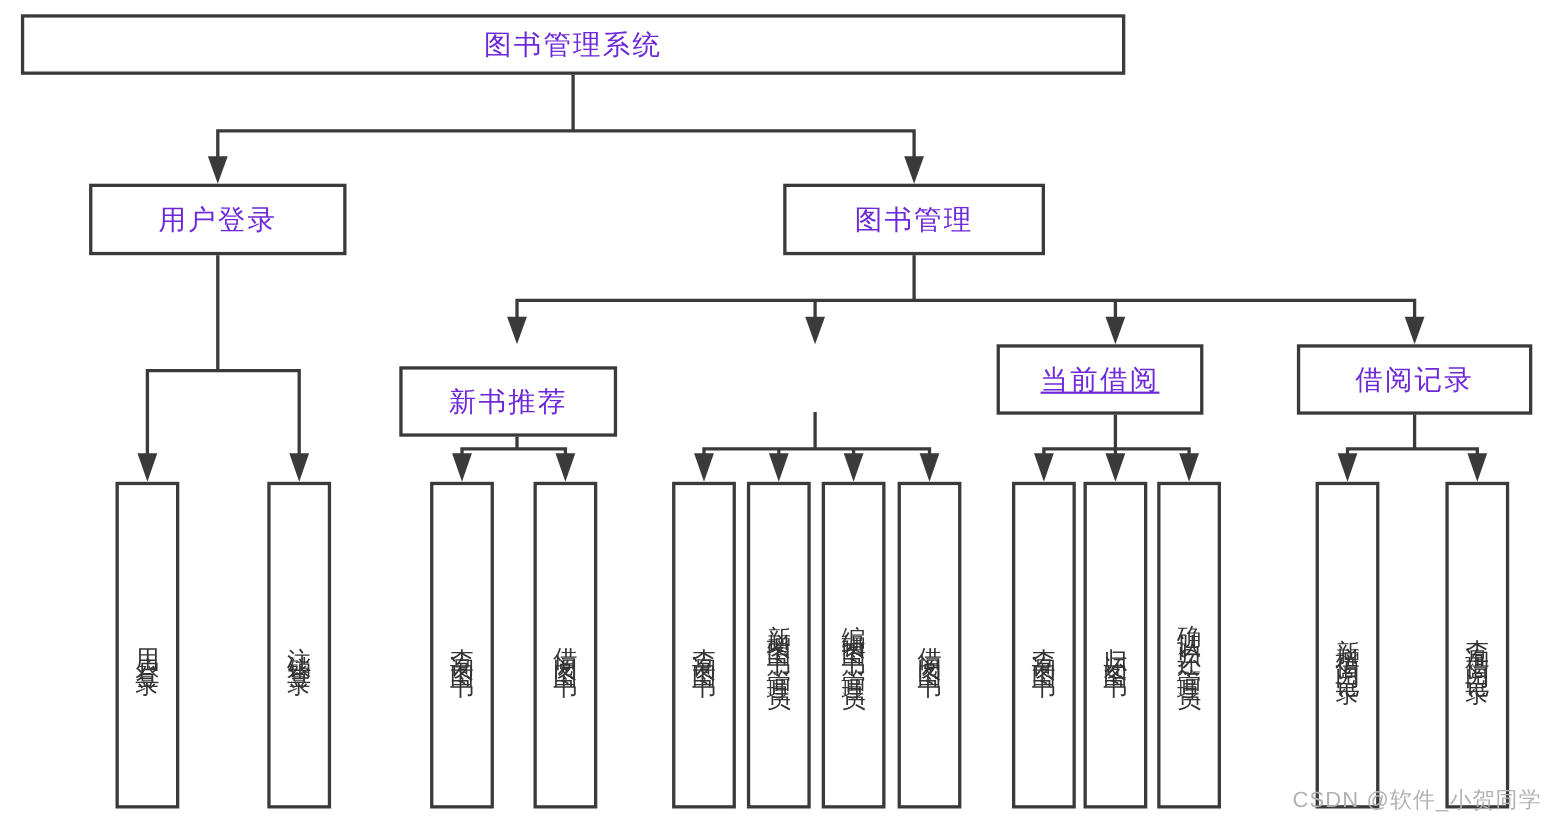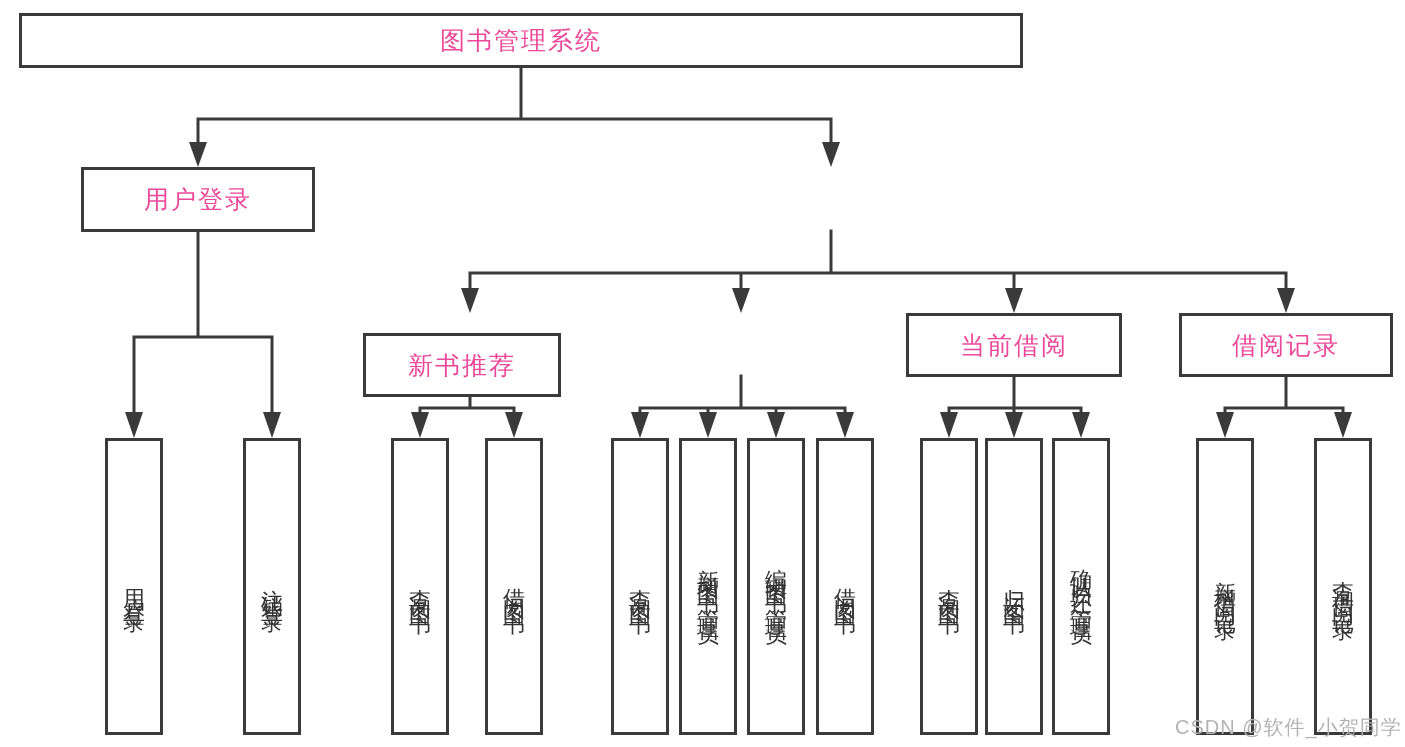--- a/index.html
+++ b/index.html
@@ -19,21 +19,21 @@
     width: 1405px; height: 747px;
   }
   .node {
     position: absolute;
     box-sizing: border-box;
     background: #ffffff;
     border: 3px solid #3a3a3a;
     display: flex;
     align-items: center;
     justify-content: center;
-    color: #ec4899;
+    color: #6d28d9;
     font-size: 25px;
     letter-spacing: 2px;
     white-space: nowrap;
     z-index: 2;
   }
   .vnode {
     position: absolute;
     box-sizing: border-box;
     background: #ffffff;
     border: 3px solid #3a3a3a;
@@ -110,25 +110,28 @@
     </g>
   </svg>
 
   <div class="node" style="left:19px; top:13px; width:1004px; height:55px;">
     <span>图书管理系统</span>
   </div>
 
   <div class="node" style="left:81px; top:167px; width:234px; height:65px;">
     <span>用户登录</span>
   </div>
+  <div class="node" style="left:712px; top:167px; width:238px; height:65px;">
+    <span>图书管理</span>
+  </div>
 
   <div class="node" style="left:363px; top:313px; width:198px; height:64px;margin-top:20px;">
     <span>新书推荐</span>
   </div>
-  <div class="node" style="left:906px; top:313px; width:216px; height:64px;">
+  <div class="node" style="left:906px; top:313px; width:188px; height:64px;text-decoration:underline;">
     <span>当前借阅</span>
   </div>
   <div class="node" style="left:1179px; top:313px; width:214px; height:64px;">
     <span>借阅记录</span>
   </div>
 
   <div class="vnode" style="left:105px; top:438px; width:58px; height:297px;">
     <span class="vtext">用户登录</span>
   </div>
   <div class="vnode" style="left:243px; top:438px; width:58px; height:297px;">

